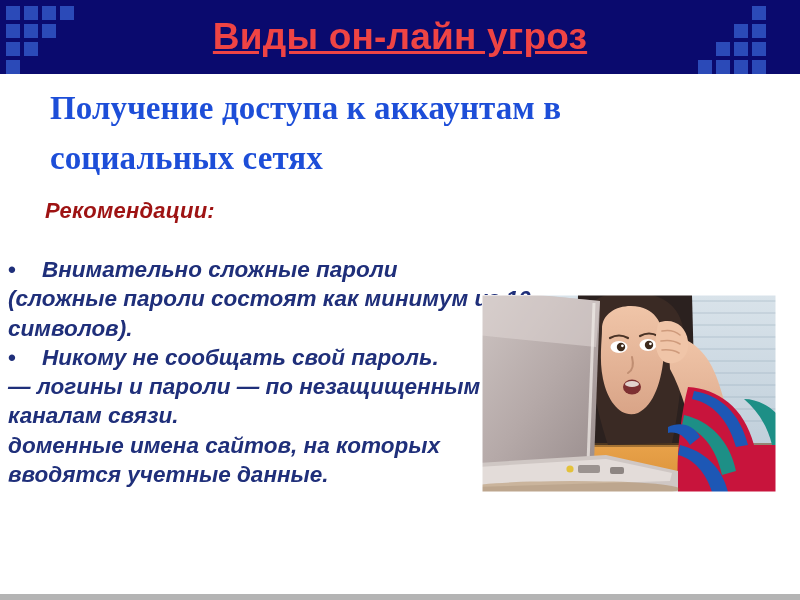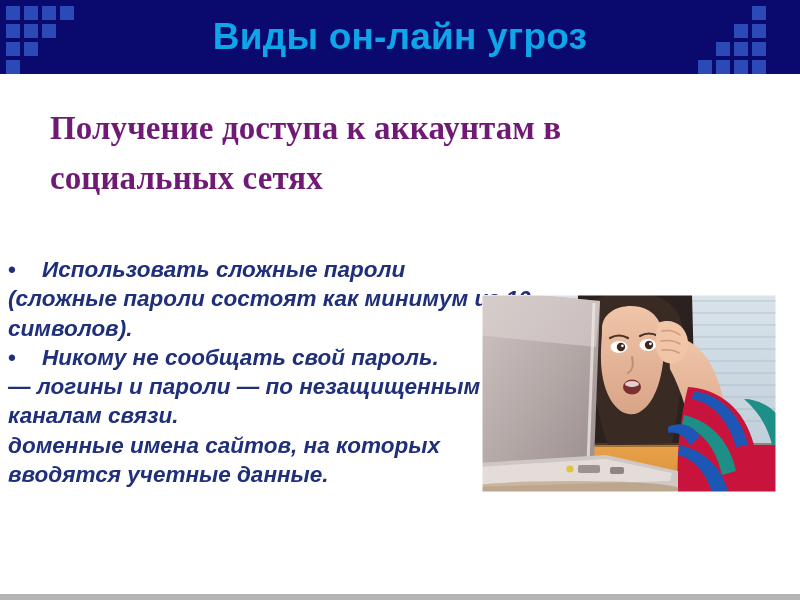--- a/index.html
+++ b/index.html
@@ -153,30 +153,31 @@
         <div class="deco-sq" style="left: 62px; top: 24px; width: 14px; height: 14px; background: rgb(43, 74, 184);"></div>
         <div class="deco-sq" style="left: 26px; top: 42px; width: 14px; height: 14px; background: rgb(43, 74, 184);"></div>
         <div class="deco-sq" style="left: 44px; top: 42px; width: 14px; height: 14px; background: rgb(43, 74, 184);"></div>
         <div class="deco-sq" style="left: 62px; top: 42px; width: 14px; height: 14px; background: rgb(43, 74, 184);"></div>
         <div class="deco-sq" style="left: 8px; top: 60px; width: 14px; height: 14px; background: rgb(43, 74, 184);"></div>
         <div class="deco-sq" style="left: 26px; top: 60px; width: 14px; height: 14px; background: rgb(43, 74, 184);"></div>
         <div class="deco-sq" style="left: 44px; top: 60px; width: 14px; height: 14px; background: rgb(43, 74, 184);"></div>
         <div class="deco-sq" style="left: 62px; top: 60px; width: 14px; height: 14px; background: rgb(43, 74, 184);"></div>
       </div>
 
-    <div id="header-title" style="color: #0ea5e9;">Виды он-лайн угроз</div>
+    <div id="header-title" style="color: #ef4444; text-decoration: underline;">Виды он-лайн угроз</div>
   </div>
 
-  <div id="subtitle" style="color: #701a75; margin-top: 20px;">Получение доступа к аккаунтам в социальных сетях</div>
-
+  <div id="subtitle" style="color: #1d4ed8;">Получение доступа к аккаунтам в социальных сетях</div>
+
+  <div id="reco-label" style="color: rgb(158, 19, 19);">Рекомендации:</div>
 
   <div id="body-text" style="color: rgb(31, 47, 122);">
 
     <div class="bullet-item">
-      <span class="bdot">•</span><span>Использовать сложные пароли</span>
+      <span class="bdot">•</span><span>Внимательно сложные пароли</span>
     </div>
     <div class="bullet-item plain">
       <span>(сложные пароли состоят как минимум из 10 символов).</span>
     </div>
 
     <div class="bullet-item">
       <span class="bdot">•</span><span>Никому не сообщать свой пароль.</span>
     </div>
 
     <div class="bullet-item plain">

